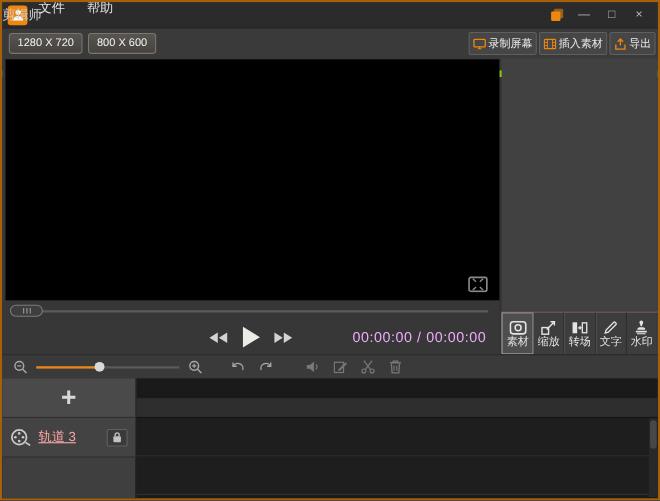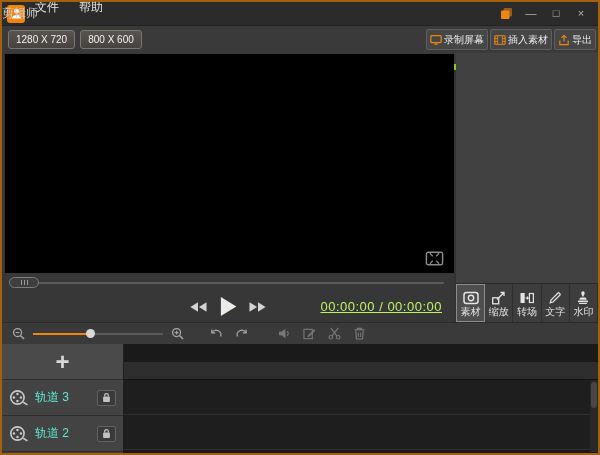--- a/index.html
+++ b/index.html
@@ -35,21 +35,21 @@
   .seek-row { position:absolute; left:0; top:222px; width:452px; height:16px; }
   .seek-line { position:absolute; left:7px; right:10px; top:7px; height:2px; background:#5c5c5c; border-radius:1px; }
   .seek-handle { position:absolute; left:7px; top:2px; width:30px; height:11px; background:#3e3e3e; border:1px solid #7c7c7c; border-radius:6px; display:flex; align-items:center; justify-content:center; gap:2px; }
   .seek-handle i { width:1px; height:5px; background:#9a9a9a; }
   .transport { position:absolute; left:0; top:238px; width:452px; height:31px; }
   .transport-center { position:absolute; left:50%; top:0; transform:translateX(-50%); height:31px; display:flex; align-items:center; gap:11px; }
   .t-btn { background:none; border:none; color:#d3d3d3; display:flex; align-items:center; }
   .t-btn.small svg { width:19px; height:12px; }
   .t-btn.play { color:#edebe7; }
   .t-btn.play svg { width:19px; height:23px; }
-  .time-display { position:absolute; right:12px; top:0; height:31px; display:flex; align-items:center; color:#bef264; font-size:13px; letter-spacing:.5px;text-decoration:underline; }
+  .time-display { position:absolute; right:12px; top:0; height:31px; display:flex; align-items:center; color:#f0abfc; font-size:13px; letter-spacing:.5px; }
 
   
   .right-panel { position:absolute; left:454px; top:51px; width:142px; height:269px; display:flex; flex-direction:column; }
   .panel-content { flex:1; background:#414141; }
   .panel-tabs { height:39px; display:flex; background:#f9a8d4; border-top:1px solid #2a2a2a; }
   .ptab { flex:1; display:flex; flex-direction:column; align-items:center; justify-content:center; gap:1px; color:#e4e4e4; background:#3d3d3d; border-right:1px solid #2f2f2f; padding-top:2px; }
   .ptab svg { width:16px; height:14px; }
   .ptab-label { font-size:10px; line-height:11px; }
   .ptab.selected { background:#4e4e4e; border:1px solid #8d8d8d; }
 
@@ -64,21 +64,21 @@
   .zs-fill { position:absolute; left:0; top:5px; height:2px; width:58px; background:var(--accent,#ee8712); }
   .zs-handle { position:absolute; left:53px; top:1px; width:9px; height:9px; border-radius:50%; background:#d9d9d9; }
   .ml26 { margin-left:26px; } .ml12 { margin-left:12px; } .ml30 { margin-left:30px; }
 
   
   .timeline { position:absolute; left:0; top:342px; width:596px; height:109px; background:#1a1a1a; }
   .track-head { position:absolute; left:0; top:0; width:122px; height:109px; background:#3f3f3f; border-right:1px solid #1e1e1e; }
   .add-row { height:36px; background:#4a4a4a; border-bottom:1px solid #2f2f2f; display:flex; align-items:center; justify-content:center; color:#d8d8d8; font-size:24px; font-weight:bold; line-height:1; }
   .track-row { height:36px; background:#434343; border-bottom:1px solid #2f2f2f; display:flex; align-items:center; padding:0 7px; gap:7px; }
   .reel { width:19px; height:17px; color:#cbcbcb; flex:0 0 auto; }
-  .track-label { flex:1; color:#5eead4; font-size:12px; }
+  .track-label { flex:1; color:#fca5a5; font-size:12px;text-decoration:underline; }
   .lock-btn { width:19px; height:16px; background:#3a3a3a; border:1px solid #616161; border-radius:2px; display:flex; align-items:center; justify-content:center; color:#c2c2c2; }
   .lock-btn svg { width:9px; height:11px; }
 
   .tl-right { position:absolute; left:122px; top:0; width:474px; height:109px; }
   .ruler { position:absolute; left:0; top:0; width:474px; height:18px; background:#2c2c2c; border-bottom:1px solid #1c1c1c; overflow:hidden; }
   .rl { position:absolute; top:4px; font-size:8px; color:#9d9d9d; white-space:nowrap; }
   .rl.active { color:var(--ruler-active,#9ab93a); }
   .ticks { position:absolute; bottom:0; left:0; width:100%; height:3px; background:repeating-linear-gradient(90deg,#585858 0 1px,transparent 1px 7.2px); }
   .playhead-marker { position:absolute; left:0; top:4px; width:9px; height:9px; color:#c9c9c9; }
   .playhead-marker svg { width:9px; height:9px; }
@@ -305,37 +305,20 @@
             <path d="M13.5 12.5l4 2.5" stroke="currentColor" stroke-width="1.4"></path>
           </svg>
         <span class="track-label">轨道 3</span>
         <button class="lock-btn">
           <svg viewBox="0 0 10 12">
               <rect x="1.2" y="5" width="7.6" height="6" rx="1" fill="currentColor"></rect>
               <path d="M3 5V3.6a2 2 0 014 0V5" fill="none" stroke="currentColor" stroke-width="1.4"></path>
             </svg>
         </button>
       </div>
-      <div class="track-row">
-        <svg class="reel" viewBox="0 0 18 16">
-            <circle cx="8" cy="8" r="6.3" fill="none" stroke="currentColor" stroke-width="1.5"></circle>
-            <circle cx="8" cy="4.7" r="1.15" fill="currentColor"></circle>
-            <circle cx="8" cy="11.3" r="1.15" fill="currentColor"></circle>
-            <circle cx="4.7" cy="8" r="1.15" fill="currentColor"></circle>
-            <circle cx="11.3" cy="8" r="1.15" fill="currentColor"></circle>
-            <path d="M13.5 12.5l4 2.5" stroke="currentColor" stroke-width="1.4"></path>
-          </svg>
-        <span class="track-label">轨道 2</span>
-        <button class="lock-btn">
-          <svg viewBox="0 0 10 12">
-              <rect x="1.2" y="5" width="7.6" height="6" rx="1" fill="currentColor"></rect>
-              <path d="M3 5V3.6a2 2 0 014 0V5" fill="none" stroke="currentColor" stroke-width="1.4"></path>
-            </svg>
-        </button>
-      </div>
     </div>
 
     <div class="tl-right">
       <div class="tl-strip"></div>
       <div class="lanes">
         <div class="lane"></div>
         <div class="lane"></div>
         <div class="v-scrollbar">
           <div class="v-thumb"></div>
         </div>

